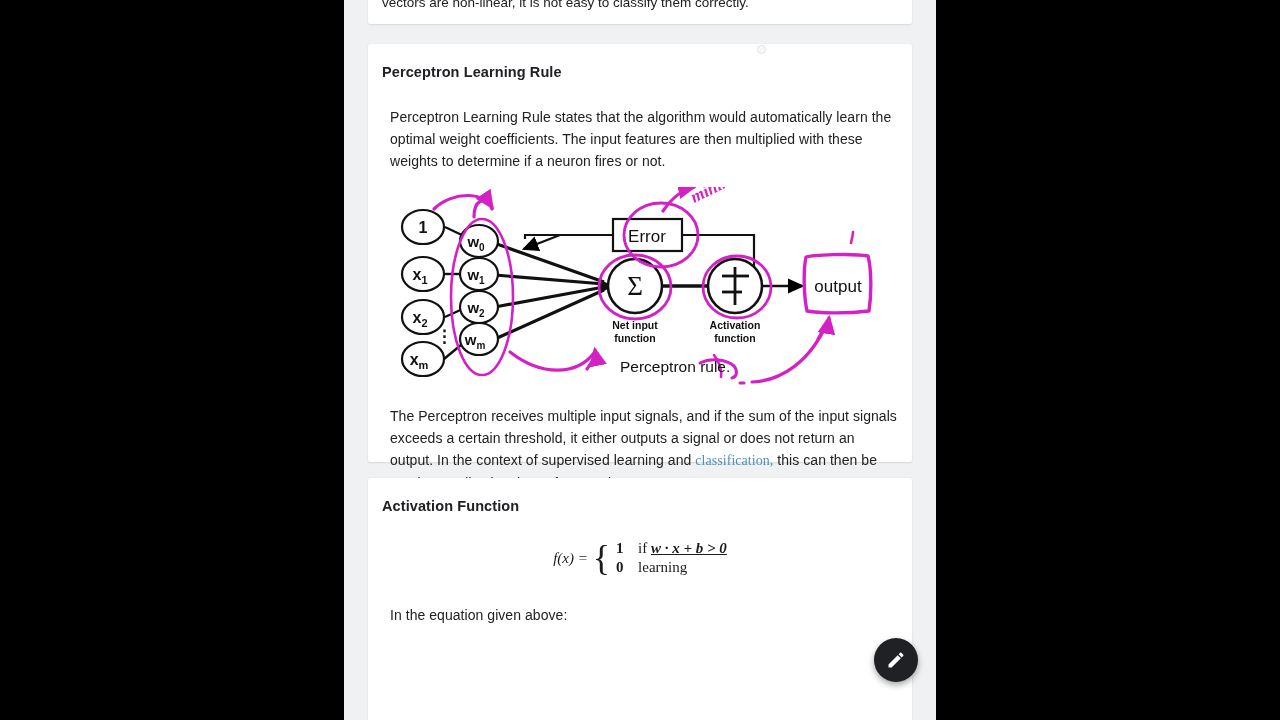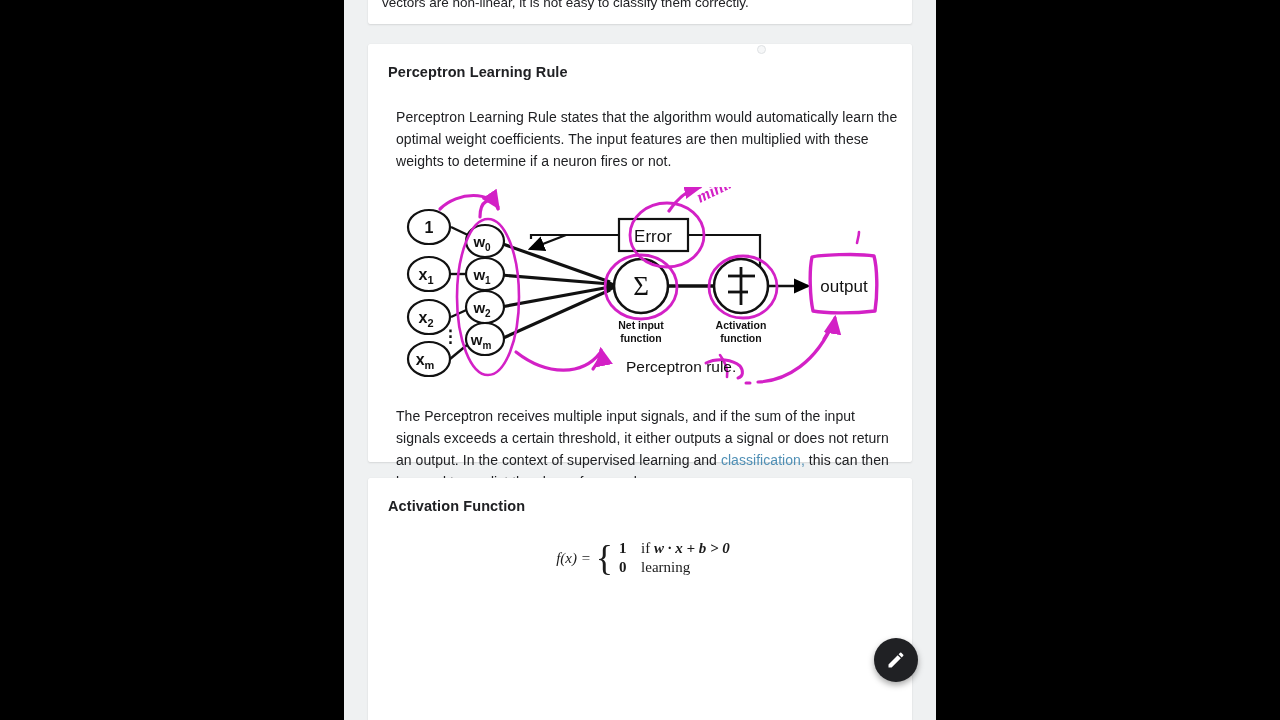--- a/index.html
+++ b/index.html
@@ -64,41 +64,42 @@
     white-space: nowrap;
     overflow: hidden;
     position: absolute;
     top: 38px;
     left: 14px;
   }
 
   .card-plr  { top: 44px;  height: 418px; }
   .card-pf   { top: 478px; height: 300px; }
 
-  .card-pad { padding: 20px 14px 0 20px; }
+  .card-pad { padding: 20px 14px 0 14px; }
 
   h2.section-title {
     font-size: 14.5px;
     font-weight: bold;
     color: #202124;
     letter-spacing: .1px;
     margin-bottom: 26px;
   }
 
   p.body {
     font-size: 14px;
     line-height: 22.2px;
     color: #202124;
     letter-spacing: .05px;
     margin-left: 8px;
   }
 
   a.inline-link {
     color: #4f8fb5;
     text-decoration: none;
+    font-family: Liberation Serif, serif;
   }
 
   
   .ghost-dot {
     position: absolute;
     left: 413px;
     top: 45px;
     width: 9px;
     height: 9px;
     border-radius: 50%;
@@ -136,21 +137,21 @@
   .eq-brace {
     font-size: 36px;
     line-height: 28px;
     margin-right: 6px;
     font-weight: 300;
   }
   .eq-rows { display: flex; flex-direction: column; gap: 2px; }
   .eq-row { display: flex; gap: 13px; align-items: baseline; white-space: nowrap; }
   .eq-num { width: 9px; font-weight: bold; }
   .eq-cond { }
-  .eq-cond i { font-weight: bold; font-style: italic; }
+  .eq-cond i { font-weight: bold; font-style: italic; text-decoration: underline; }
 
   
   .fab {
     position: absolute;
     right: 18px;
     bottom: 38px;
     width: 44px;
     height: 44px;
     border-radius: 50%;
     background: #202124;
@@ -322,20 +323,21 @@
                 </span>
               </span>
               <span class="eq-row">
                 <span class="eq-num">0</span>
                 <span class="eq-cond">learning</span>
               </span>
             </span>
           </div>
         </div>
 
+        <p class="body" style="margin-top:22px;">In the equation given above:</p>
 
       </div>
     </div>
 
     <div class="fab">
       <svg width="20" height="20" viewBox="0 0 24 24">
         <path d="M3 17.25V21h3.75L17.81 9.94l-3.75-3.75L3 17.25zM20.71 7.04a1 1 0 0 0 0-1.41l-2.34-2.34a1 1 0 0 0-1.41 0l-1.83 1.83 3.75 3.75 1.83-1.83z" fill="#ffffff"></path>
       </svg>
     </div>
 

